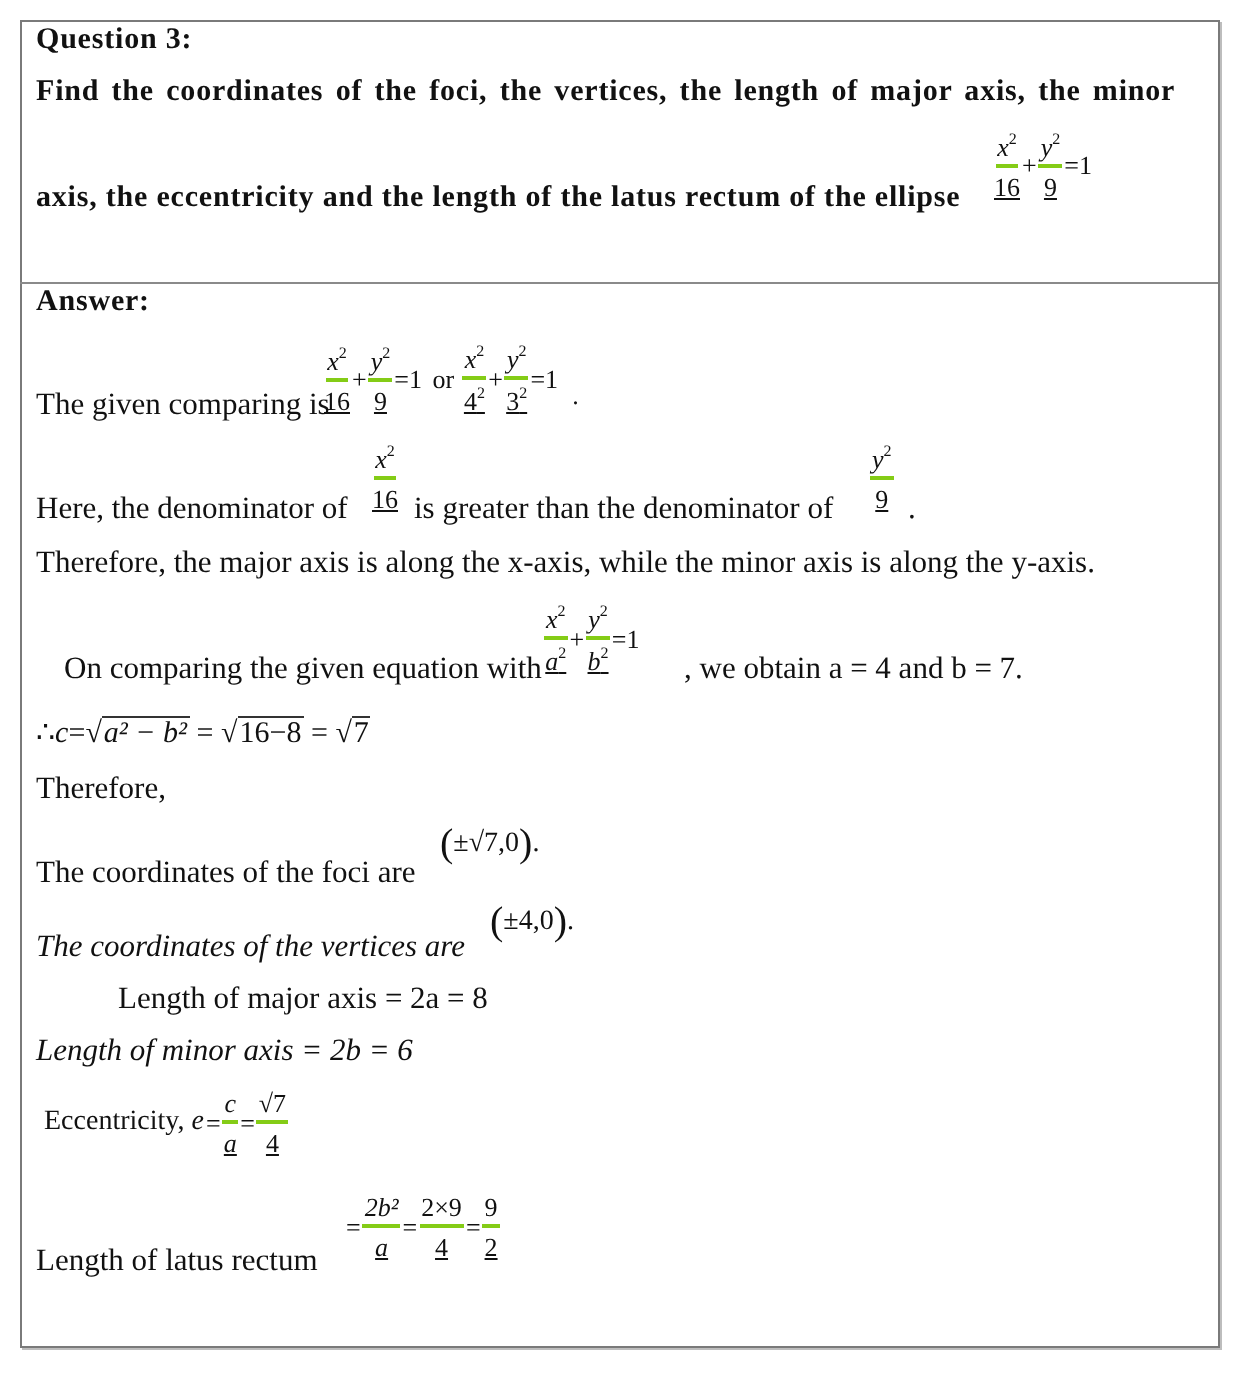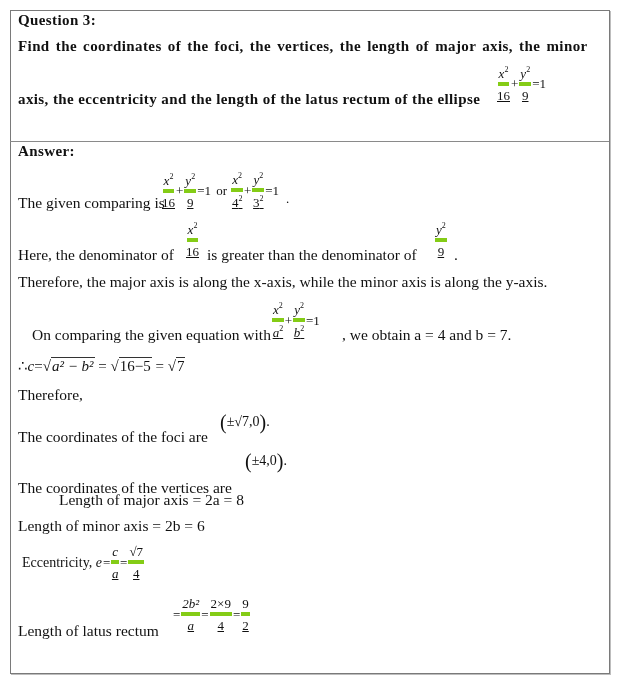--- a/index.html
+++ b/index.html
@@ -7,21 +7,21 @@
          font-family: "Liberation Serif", "DejaVu Serif", serif; color: #111; }
   .box { position: absolute; left: 10px; top: 10px; width: 598px; height: 662px;
          border: 1px solid #7a7a7a; box-shadow: 1px 1px 0 #bdbdbd; }
   .divider { position: absolute; left: 10px; top: 141px; width: 599px; height: 1px; background: #8a8a8a; }
   .abs { position: absolute; white-space: nowrap; }
   .q { font-weight: bold; font-size: 15px; letter-spacing: 0.4px; }
   .t { font-size: 15.5px; }
   .m { font-family: "Liberation Serif", "DejaVu Serif", serif; font-size: 13px; }
   .i { font-style: italic; }
   .frac { display: inline-flex; flex-direction: column; align-items: center; vertical-align: middle; line-height: 1; }
-  .frac .num { padding: 0 1px 2px; border-bottom: 4px solid #84cc16; font-size: 13px; }
+  .frac .num { padding: 0 1px 2px; border-bottom: 2px solid #84cc16; font-size: 13px; }
   .frac .den { padding-top: 3px; font-size: 13px; text-decoration: underline; }
   sup { font-size: 8px; vertical-align: 6px; }
   .op { font-size: 13px; margin: 0 1px; vertical-align: middle; }
   .sqrt { display: inline-block; position: relative; }
   .sqrt .rad { border-top: 1px solid #333; padding: 0 1px; }
   .paren { font-size: 20px; vertical-align: middle; font-weight: 300; }
 </style>
 </head>
 <body>
 
@@ -86,37 +86,37 @@
       <span class="num"><span class="i">x</span><sup>2</sup></span>
       <span class="den"><span class="i">a</span><sup>2</sup></span>
     </span><span class="op">+</span><span class="frac">
       <span class="num"><span class="i">y</span><sup>2</sup></span>
       <span class="den"><span class="i">b</span><sup>2</sup></span>
     </span><span class="op">=1</span>
 </div>
 <div class="abs t" style="left:342px; top:326px;">, we obtain a = 4 and b = 7.</div>
 
 <div class="abs m" style="left:18px; top:357px; font-size:15px;">
-  <span>∴</span><span class="i">c</span><span>=</span>√<span class="sqrt"><span class="rad i">a² − b²</span></span> <span>=</span> √<span class="sqrt"><span class="rad">16−5</span></span> <span>=</span> √<span class="sqrt"><span class="rad">7</span></span>
+  <span>∴</span><span class="i">c</span><span>=</span>√<span class="sqrt"><span class="rad i">a² − b²</span></span> <span>=</span> √<span class="sqrt"><span class="rad">16−8</span></span> <span>=</span> √<span class="sqrt"><span class="rad">7</span></span>
 </div>
 
 <div class="abs t" style="left:18px; top:386px;">Therefore,</div>
 
 <div class="abs t" style="left:18px; top:428px;">The coordinates of the foci are</div>
 <div class="abs m" style="left:220px; top:411px; font-size:14px;">
   <span class="paren">(</span><span>±√7,0</span><span class="paren">)</span><span>.</span>
 </div>
 
-<div class="abs t" style="left:18px; top:479px;">The coordinates of the vertices are</div>
+<div class="abs t" style="left:18px; top:465px;font-style:italic;">The coordinates of the vertices are</div>
 <div class="abs m" style="left:245px; top:450px; font-size:14px;">
   <span class="paren">(</span><span>±4,0</span><span class="paren">)</span><span>.</span>
 </div>
 
 <div class="abs t" style="left:18px; top:491px;margin-left:41px;">Length of major axis = 2a = 8</div>
-<div class="abs t" style="left:18px; top:517px;">Length of minor axis = 2b = 6</div>
+<div class="abs t" style="left:18px; top:517px;font-style:italic;">Length of minor axis = 2b = 6</div>
 
 <div class="abs m" style="left:22px; top:545px; font-size:14px;">
   <span style="vertical-align:middle;">Eccentricity,</span>
   <span class="i" style="vertical-align:middle;">e</span><span class="op">=</span><span class="frac">
       <span class="num i">c</span>
       <span class="den i">a</span>
     </span><span class="op">=</span><span class="frac">
       <span class="num">√7</span>
       <span class="den">4</span>
     </span>

